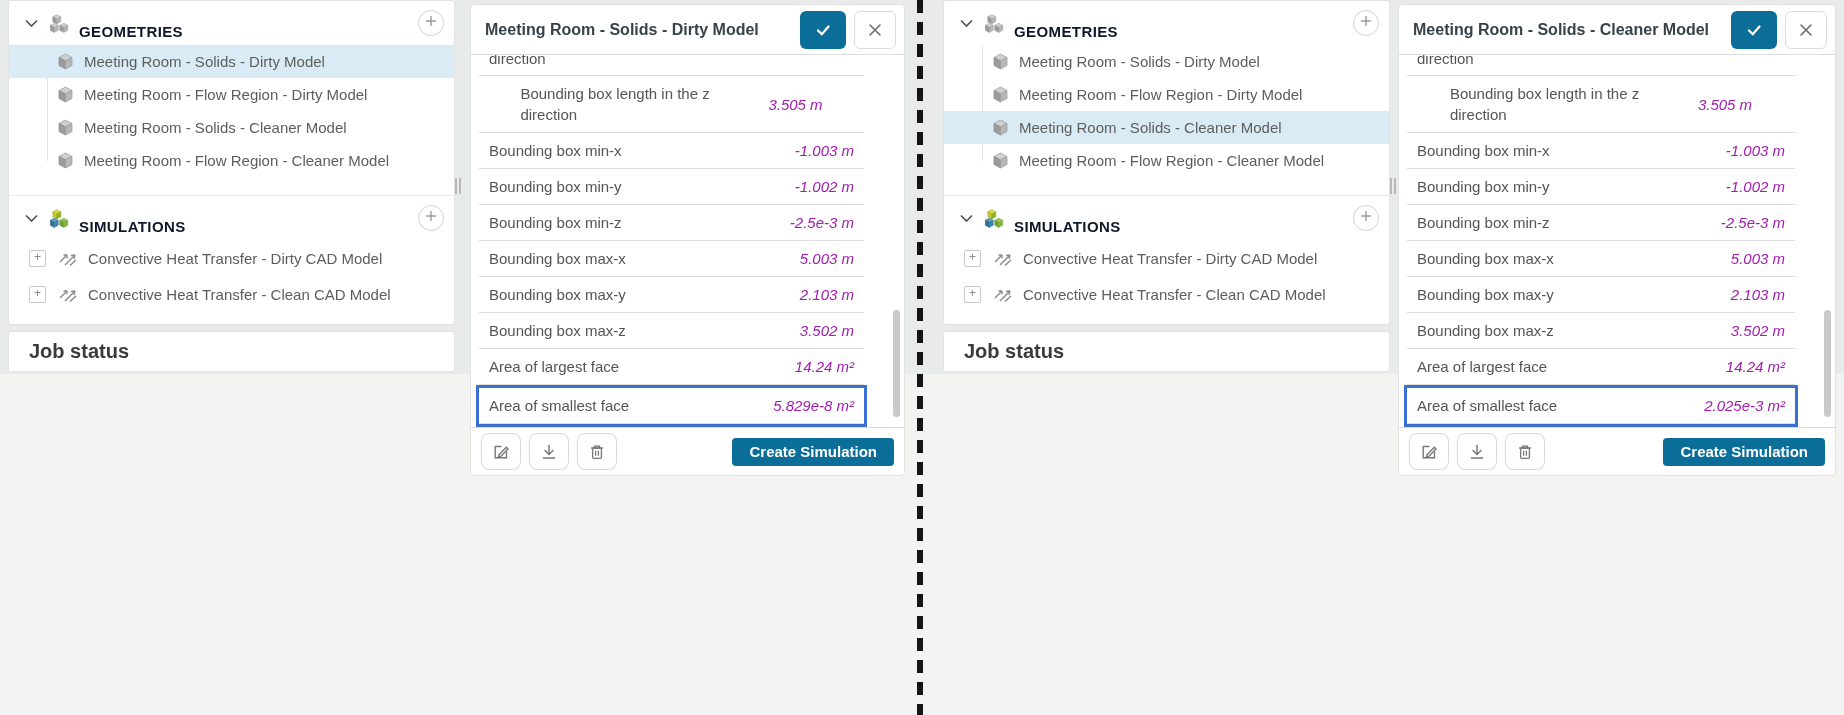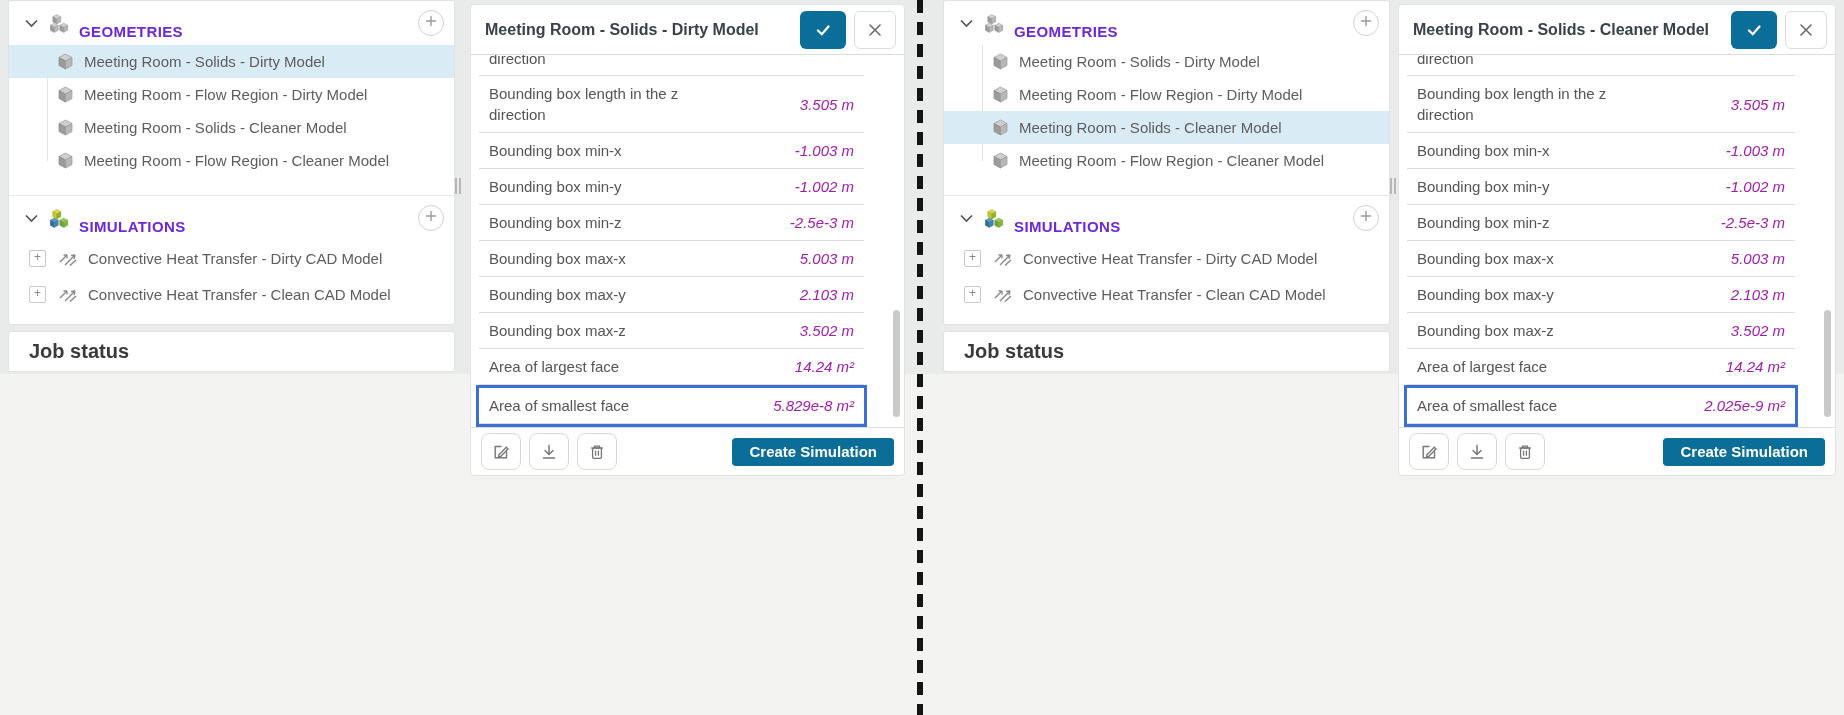--- a/index.html
+++ b/index.html
@@ -10,21 +10,21 @@
            background:repeating-linear-gradient(180deg,#141414 0 13px,transparent 13px 22px);}
   .viewport{position:absolute;left:0;top:374px;right:0;bottom:0;background:#f3f3f2;}
   .card{position:absolute;background:#fff;border:1px solid #e2e2e2;border-radius:3px;box-sizing:border-box;}
   
   .tree-card{top:0;width:447px;padding-bottom:12px;z-index:5;}
   .half--left .tree-card{left:8px;} .half--right .tree-card{left:21px;}
   .tree-head{display:flex;align-items:center;height:44px;padding:0 10px 0 16px;position:relative;}
   .tree-head.sims{margin-top:18px;border-top:1px solid #e8e8e8;}
   .chev{width:13px;height:9px;margin-right:12px;flex:none;}
   .sec-icon{width:19px;height:19px;margin-right:10px;flex:none;}
-  .sec-label{font-size:15px;font-weight:700;color:#6d28d9;letter-spacing:.4px;flex:1;margin-top:16px;}
+  .sec-label{font-size:15px;font-weight:700;color:#0f172a;letter-spacing:.4px;flex:1;margin-top:16px;}
   .plus-circle{width:26px;height:26px;border:1px solid #d2d2d2;border-radius:50%;background:#fff;
                color:#9a9a9a;font-size:15px;line-height:24px;text-align:center;padding:0;cursor:pointer;flex:none;}
   .tree-items{position:relative;}
   .tree-items.geo::before{content:"";position:absolute;left:38px;top:0;bottom:16px;border-left:1px solid #e4e4e4;}
   .tree-item{display:flex;align-items:center;height:33px;padding-left:48px;font-size:15px;color:#5d5d5d;cursor:pointer;position:relative;}
   .tree-item.selected{background:#d9ecf6;}
   .cube-icon{width:17px;height:17px;margin-right:10px;flex:none;}
   .tree-item.sim{padding-left:20px;height:36px;}
   .expand-box{width:15px;height:15px;border:1px solid #c9c9c9;border-radius:2px;background:#fff;color:#8a8a8a;
               font-size:12px;line-height:13px;text-align:center;margin-right:12px;flex:none;cursor:pointer;}
@@ -45,21 +45,21 @@
   .panel-title{flex:1;min-width:0;overflow:hidden;white-space:nowrap;font-size:16px;font-weight:700;color:#37424a;}
   .btn-check{width:46px;height:38px;border:none;border-radius:6px;background:#0b6e99;margin-left:8px;cursor:pointer;
              display:flex;align-items:center;justify-content:center;padding:0;flex:none;}
   .btn-close{width:42px;height:38px;border:1px solid #dcdcdc;border-radius:6px;background:#fff;margin-left:8px;cursor:pointer;
              display:flex;align-items:center;justify-content:center;padding:0;flex:none;}
   .prop-list{flex:1;position:relative;padding:0 40px 0 8px;overflow:hidden;}
   .prop-row{display:flex;align-items:center;justify-content:space-between;gap:8px;
             border-bottom:1px solid #dcdcdc;padding:0 10px;min-height:36px;box-sizing:border-box;}
   .prop-label{font-size:15px;color:#555;line-height:21px;}
   .prop-value{font-size:15px;font-style:italic;color:#a21caf;white-space:nowrap;}
-  .prop-row.tall{min-height:57px;} .prop-row.tall .prop-label{max-width:240px;}
+  .prop-row.tall{min-height:57px;justify-content:center;} .prop-row.tall .prop-label{max-width:240px;}
   .prop-row.clipped{height:21px;min-height:21px;overflow:hidden;align-items:flex-start;}
   .prop-row.clipped .prop-label{margin-top:-7px;}
   .prop-row.highlight{box-shadow:0 0 0 3px #3b6fd1;margin-top:3px;border-radius:0;text-align:center;}
   .scroll-thumb{position:absolute;right:4px;top:255px;width:7px;height:107px;border-radius:4px;background:#c9c9c9;}
   .panel-footer{flex:none;height:47px;border-top:1px solid #dcdcdc;display:flex;align-items:center;padding:0 10px;gap:8px;}
   .icon-btn{width:40px;height:37px;border:1px solid #d8d8d8;border-radius:8px;background:#fff;cursor:pointer;
             display:flex;align-items:center;justify-content:center;padding:0;}
   .create-sim{margin-left:auto;height:28px;border:none;border-radius:4px;background:#0b6e99;color:#fff;
               font-family:"Liberation Sans",sans-serif;font-size:15px;font-weight:700;padding:0 17px;cursor:pointer;}
 </style>
@@ -459,21 +459,21 @@
         <div class="prop-row">
           <span class="prop-label">Bounding box max-z</span>
           <span class="prop-value">3.502 m</span>
         </div>
         <div class="prop-row">
           <span class="prop-label">Area of largest face</span>
           <span class="prop-value">14.24 m²</span>
         </div>
         <div class="prop-row highlight">
           <span class="prop-label">Area of smallest face</span>
-          <span class="prop-value">2.025e-9 m²</span>
+          <span class="prop-value">2.025e-3 m²</span>
         </div>
         <div class="scroll-thumb"></div>
       </div>
       <div class="panel-footer">
         <button class="icon-btn">
             <svg width="18" height="18" viewBox="0 0 18 18">
               <use href="#ico-edit"></use>
             </svg>
           </button>
         <button class="icon-btn">

